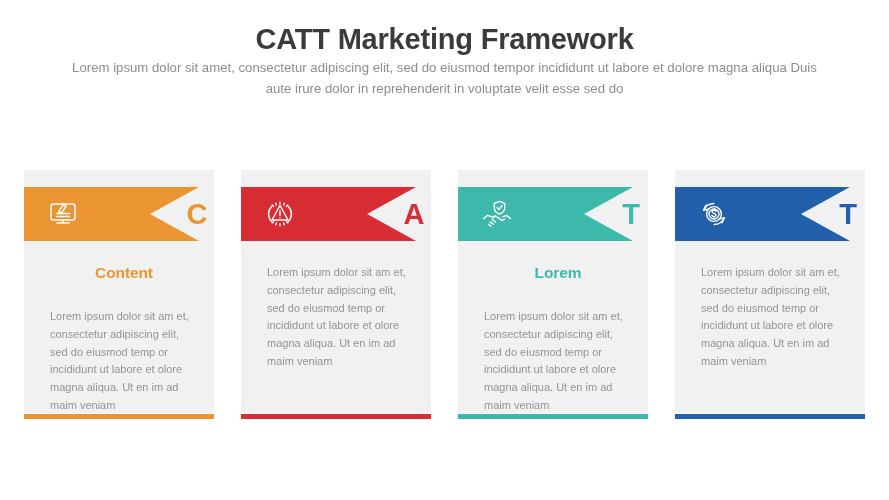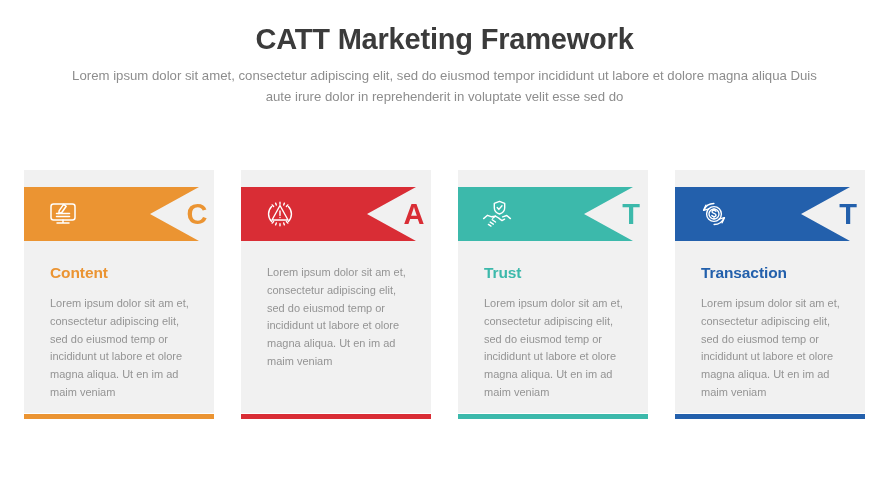--- a/index.html
+++ b/index.html
@@ -27,21 +27,21 @@
 
   .page-title {
     font-size: 29px;
     font-weight: bold;
     color: #3b3b3b;
     letter-spacing: -0.2px;
     line-height: 1.2;
   }
 
   .page-subtitle {
-    margin: 8px auto 0;
+    margin: 0 auto 0;
     width: 770px;
     font-size: 13.2px;
     line-height: 1.62;
     color: #8d8d8d;
     font-weight: 400;
   }
 
   
   .cards {
     position: absolute;
@@ -107,21 +107,22 @@
     position: absolute;
     left: 26px;
     right: 16px;
     top: 94px;
   }
 
   .card-title {
     font-size: 15.5px;
     font-weight: bold;
     letter-spacing: -0.1px;
-    margin-bottom: 13px;
+    margin-bottom: 26px;
+    text-align: center;
   }
 
   .card-desc {
     font-size: 11px;
     line-height: 1.62;
     color: #949494;
     font-weight: 400;
   }
 
   .card-accent {
@@ -194,21 +195,21 @@
             <path d="M3.6 21.6l3.9-3.3 3.6 1.4 4.3-0.6 4.1 2.4"></path>
             <path d="M30.4 21.6l-3.6-3.1-4.2 1.3"></path>
             <path d="M12.2 22.7l3.3 2.3M10.2 25.1l3.1 2.1M8.4 27.4l2.6 1.7"></path>
             <path d="M19.1 21.5l2.9 2.1 2.6-1.4"></path>
             <path d="M15.4 19.1l-2.8 2.1"></path>
           </svg>
         </div>
       </div>
       <div class="ribbon-letter" style="color:#3cb9ab">T</div>
       <div class="card-body">
-        <div class="card-title" style="color:#3cb9ab">Trust</div>
+        <div class="card-title" style="color:#3cb9ab">Lorem</div>
         <div class="card-desc">Lorem ipsum dolor sit am et, consectetur adipiscing elit, sed do eiusmod temp or incididunt ut labore et olore magna aliqua. Ut en im ad maim veniam</div>
       </div>
       <div class="card-accent" style="background:#3cb9ab"></div>
     </div>
 
     <div class="card">
       <div class="ribbon-wrap">
         <div class="ribbon" style="background:#2360ac"></div>
         <div class="ribbon-icon">
           <svg viewBox="0 0 34 34" fill="none" stroke="#ffffff" stroke-width="1.4" stroke-linecap="round" stroke-linejoin="round">
@@ -218,20 +219,19 @@
             <path d="M17 12v1.2M17 20.6v1.3"></path>
             <path d="M6.8 13.2a11 11 0 0110.1-6.7"></path>
             <path d="M8.9 8.2L6.6 13.4l5.3-1.6"></path>
             <path d="M27.2 20.8a11 11 0 01-10.1 6.7"></path>
             <path d="M25.1 25.8l2.3-5.2-5.3 1.6"></path>
           </svg>
         </div>
       </div>
       <div class="ribbon-letter" style="color:#2360ac">T</div>
       <div class="card-body">
-        <div class="card-title" style="color:#2360ac">Transaction</div>
         <div class="card-desc">Lorem ipsum dolor sit am et, consectetur adipiscing elit, sed do eiusmod temp or incididunt ut labore et olore magna aliqua. Ut en im ad maim veniam</div>
       </div>
       <div class="card-accent" style="background:#2360ac"></div>
     </div>
 
   </div>
 </div>
 
 </body></html>

